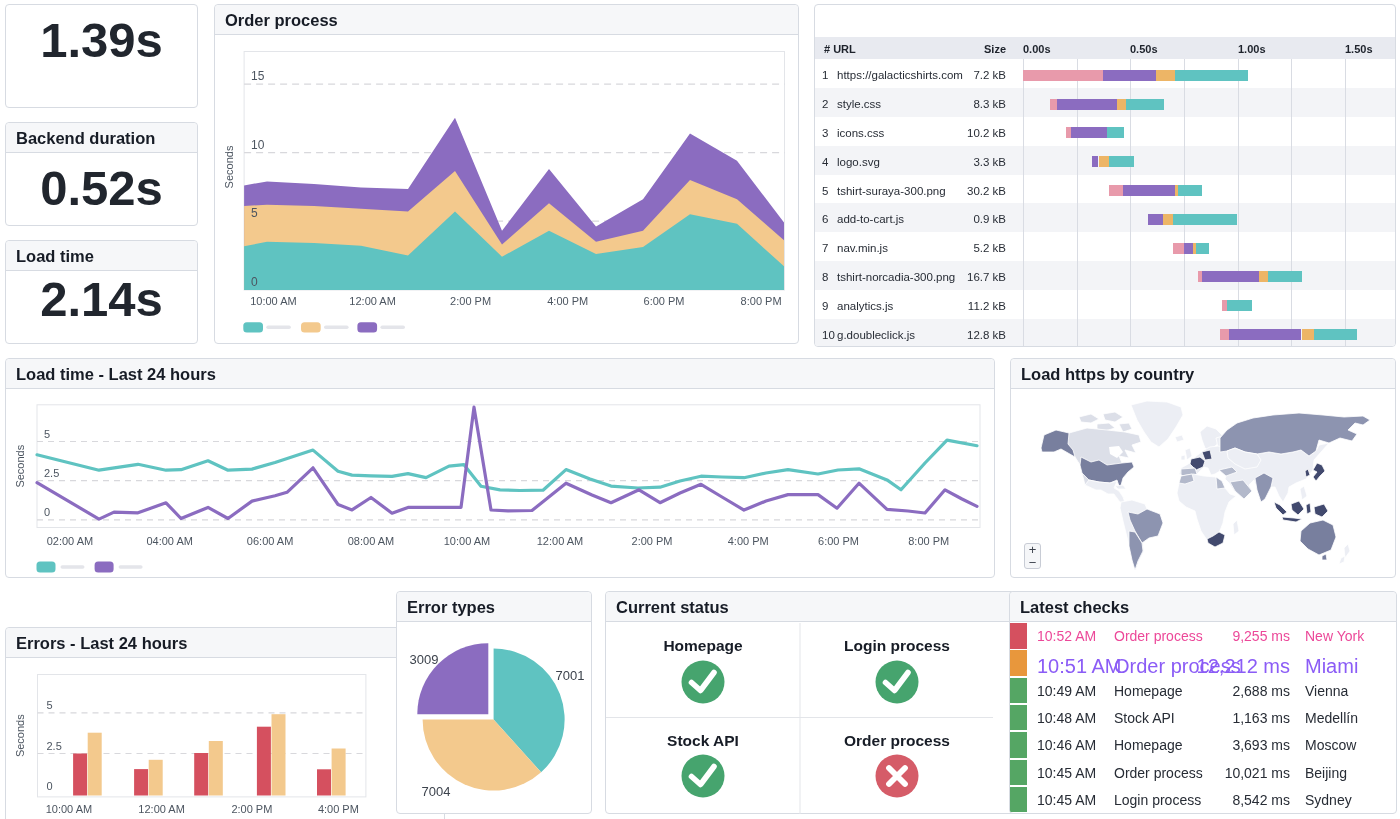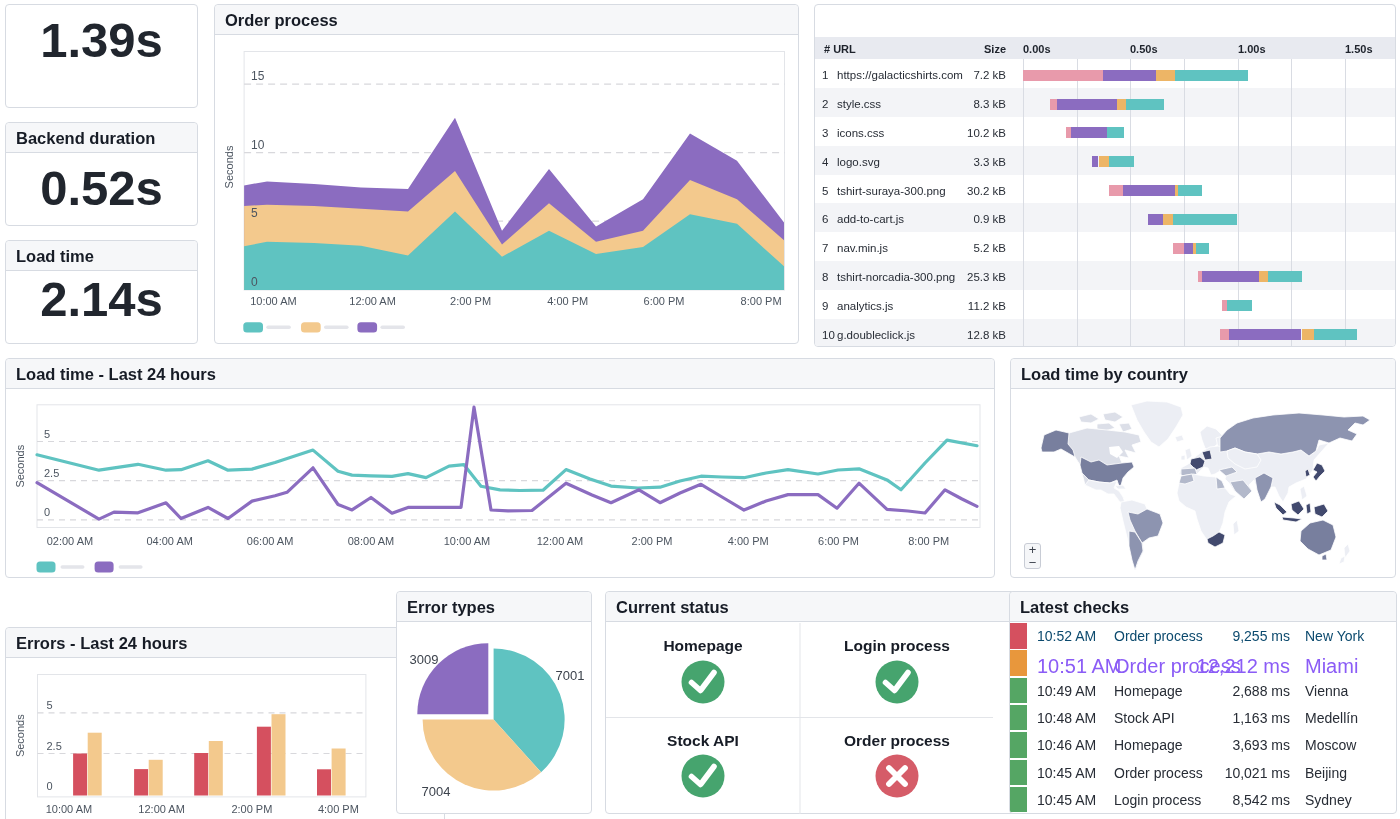--- a/index.html
+++ b/index.html
@@ -106,21 +106,21 @@
       <span style="position:absolute;right:389px;top:10px;">0.9 kB</span>
     </div>
     <div style="position:absolute;left:0;top:227px;width:580px;height:28.8px;background:#ffffff;font-size:11.5px;color:#272c35;">
       <span style="position:absolute;left:7px;top:10px;">7</span>
       <span style="position:absolute;left:22px;top:10px;">nav.min.js</span>
       <span style="position:absolute;right:389px;top:10px;">5.2 kB</span>
     </div>
     <div style="position:absolute;left:0;top:256px;width:580px;height:28.8px;background:#f3f4f7;font-size:11.5px;color:#272c35;">
       <span style="position:absolute;left:7px;top:10px;">8</span>
       <span style="position:absolute;left:22px;top:10px;">tshirt-norcadia-300.png</span>
-      <span style="position:absolute;right:389px;top:10px;">25.3 kB</span>
+      <span style="position:absolute;right:389px;top:10px;">16.7 kB</span>
     </div>
     <div style="position:absolute;left:0;top:285px;width:580px;height:28.8px;background:#ffffff;font-size:11.5px;color:#272c35;">
       <span style="position:absolute;left:7px;top:10px;">9</span>
       <span style="position:absolute;left:22px;top:10px;">analytics.js</span>
       <span style="position:absolute;right:389px;top:10px;">11.2 kB</span>
     </div>
     <div style="position:absolute;left:0;top:314px;width:580px;height:28.8px;background:#f3f4f7;font-size:11.5px;color:#272c35;">
       <span style="position:absolute;left:7px;top:10px;">10</span>
       <span style="position:absolute;left:22px;top:10px;">g.doubleclick.js</span>
       <span style="position:absolute;right:389px;top:10px;">12.8 kB</span>
@@ -193,21 +193,21 @@
       <text x="832.5" y="155.0" font-size="11" fill="#4c5560" text-anchor="middle">6:00 PM</text>
       <text x="922.7" y="155.0" font-size="11" fill="#4c5560" text-anchor="middle">8:00 PM</text>
       <rect x="30.5" y="171.6" width="19" height="11" rx="3.5" fill="#5fc3c1"></rect>
       <rect x="54.5" y="175.2" width="24" height="3.6" rx="1.8" fill="#e4e5ea"></rect>
       <rect x="88.6" y="171.6" width="19" height="11" rx="3.5" fill="#8b6cc0"></rect>
       <rect x="112.6" y="175.2" width="24" height="3.6" rx="1.8" fill="#e4e5ea"></rect>
     </svg>
 </div>
 
 <div class="panel" style="left:1010px;top:358px;width:386px;height:220px;">
-  <div class="phead">Load time by country</div>
+  <div class="phead">Load https by country</div>
 
 <svg width="384" height="188" viewBox="0 0 384 188" style="position:absolute;left:0;top:31px;">
 <g stroke="#ffffff" stroke-width="0.8" stroke-linejoin="round">
 
 <path d="M120,15 L136,11 L156,12 L170,17 L172,25 L165,37 L157,49 L148,57 L140,52 L133,42 L126,30 Z" fill="#eceef4"></path>
 
 <path d="M68,27 L80,24 L88,29 L80,33 L70,32 Z" fill="#dcdfe8"></path>
 <path d="M92,24 L104,22 L112,27 L104,32 L94,30 Z" fill="#dcdfe8"></path>
 <path d="M86,34 L98,33 L104,38 L94,41 L86,39 Z" fill="#dcdfe8"></path>
 <path d="M108,34 L118,33 L121,39 L112,42 Z" fill="#dcdfe8"></path>
@@ -357,21 +357,21 @@
       <text x="291" y="123" font-size="15.5" font-weight="bold" fill="#171c26" text-anchor="middle">Order process</text>
       <g transform="translate(291,153)">
         <circle r="21.5" fill="#d55c68"></circle>
         <path d="M-8,-8 L8,8 M8,-8 L-8,8" stroke="#fff" stroke-width="5.8" fill="none" stroke-linecap="round"></path>
       </g>
     </svg>
 </div>
 
 <div class="panel" style="left:1009px;top:591px;width:388px;height:223px;overflow:hidden;">
   <div class="phead">Latest checks</div>
-  <div style="position:absolute;left:0;top:31.0px;width:386px;height:27.3px;font-size:14px;color:#0c4a6e;">
+  <div style="position:absolute;left:0;top:31.0px;width:386px;height:27.3px;font-size:14px;color:#ec4899;">
       <div style="position:absolute;left:0;top:0;width:17px;height:25.5px;background:#d5505f;"></div>
       <span style="position:absolute;left:27px;top:5px;">10:52 AM</span>
       <span style="position:absolute;left:104px;top:5px;">Order process</span>
       <span style="position:absolute;right:106px;top:5px;">9,255 ms</span>
       <span style="position:absolute;left:295px;top:5px;">New York</span>
     </div>
     <div style="position:absolute;left:0;top:58.3px;width:386px;height:27.3px;font-size:20px;color:#8b5cf6;">
       <div style="position:absolute;left:0;top:0;width:17px;height:25.5px;background:#e8973c;"></div>
       <span style="position:absolute;left:27px;top:5px;">10:51 AM</span>
       <span style="position:absolute;left:104px;top:5px;">Order process</span>

